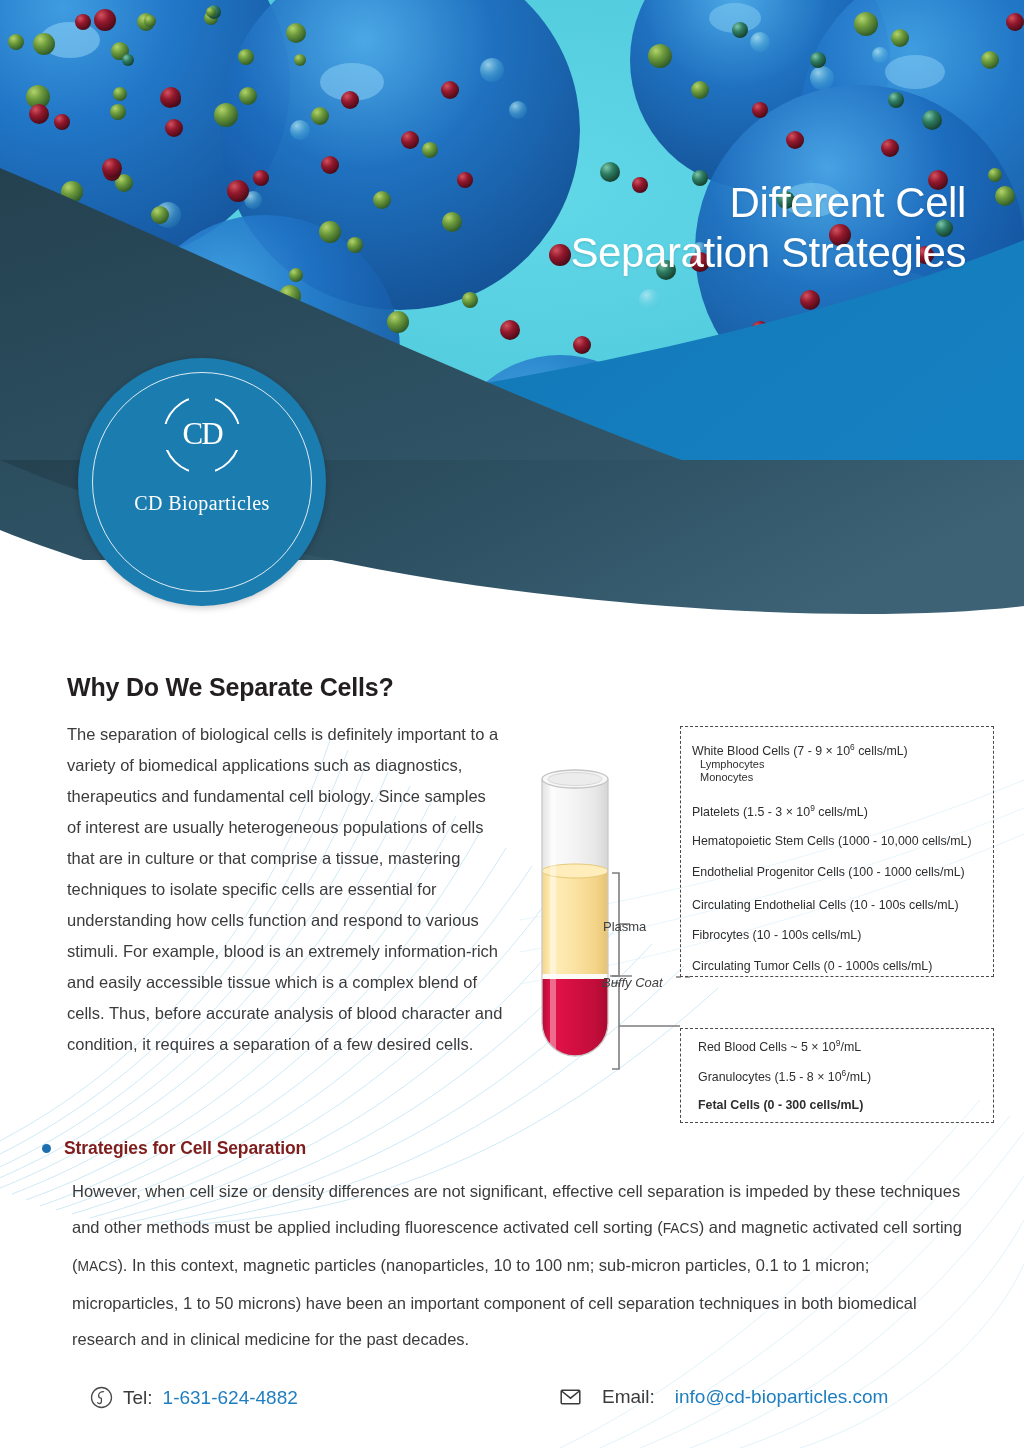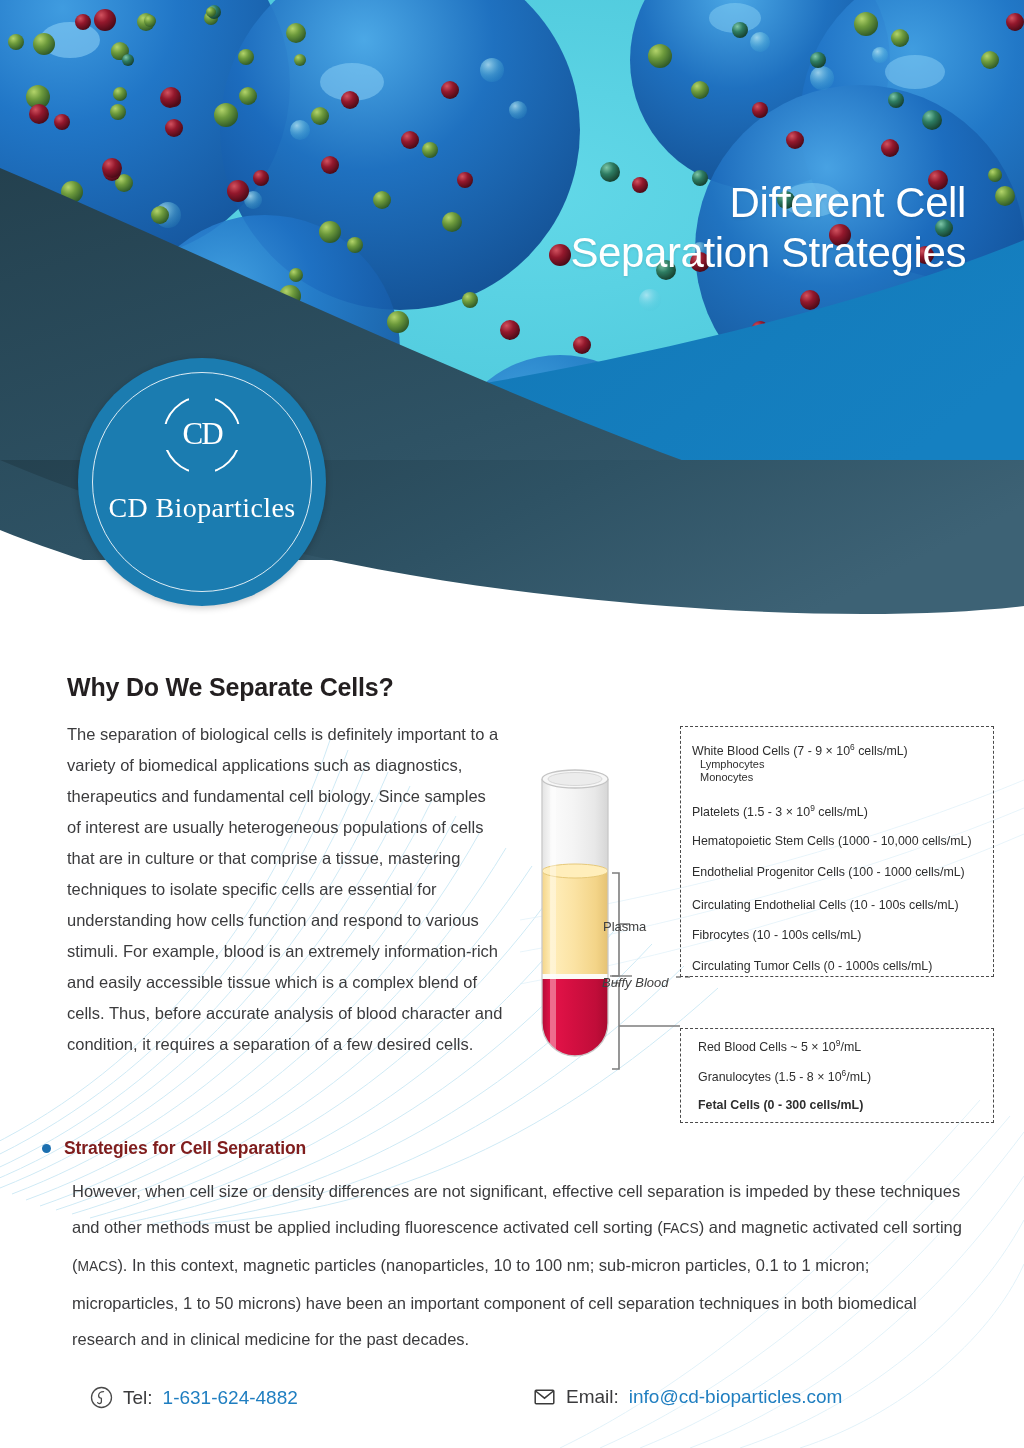--- a/index.html
+++ b/index.html
@@ -81,21 +81,21 @@
     font-size: 31px;
     color: #ffffff;
     letter-spacing: -2px;
     z-index: 2;
   }
   #logo .brand {
     position: absolute;
     left: 0; right: 0; top: 134px;
     text-align: center;
     font-family: "Liberation Serif", serif;
-    font-size: 28px;
+    font-size: 20px;
     color: #ffffff;
     letter-spacing: .4px;
   }
 
   
   #hero-title {
     position: absolute;
     right: 58px; top: 178px;
     text-align: right;
     color: #ffffff;
@@ -213,21 +213,21 @@
   #footer { position: absolute; left: 0; top: 1380px; width: 1024px; height: 68px; z-index: 4; }
   .foot-item {
     position: absolute;
     display: flex;
     align-items: center;
     gap: 10px;
     font-size: 19px;
     color: #3b3b3d;
   }
   #foot-tel   { left: 90px;  top: 6px; }
-  #foot-email { left: 533px; top: 6px; }
+  #foot-email { left: 559px; top: 6px; gap: 20px; }
   .foot-val { color: #1f7ec0; }
   .foot-icon { flex: 0 0 auto; display: block; }
 </style>
 </head>
 <body>
 
 <div id="hero">
 
   <div id="hero-bg">
     <svg id="hero-svg" width="1024" height="560" viewBox="0 0 1024 560">
@@ -550,21 +550,21 @@
       <line x1="99" y1="163" x2="110" y2="163" stroke="#7d7d7d" stroke-width="1.6"></line>
 
       <line x1="90" y1="215" x2="112" y2="215" stroke="#7d7d7d" stroke-width="1.4"></line>
 
       <path d="M 92,222 L 99,222 L 99,308 L 92,308" fill="none" stroke="#7d7d7d" stroke-width="1.6"></path>
       <line x1="99" y1="265" x2="160" y2="265" stroke="#7d7d7d" stroke-width="1.4"></line>
     </svg>
   </div>
 
   <div class="diag-label" id="label-plasma">Plasma</div>
-  <div class="diag-label" id="label-buffy">Buffy Blood</div>
+  <div class="diag-label" id="label-buffy">Buffy Coat</div>
 
   <svg style="position:absolute;left:676px;top:955px;" width="14" height="12" viewBox="0 0 14 12">
     <line x1="0" y1="6" x2="14" y2="6" stroke="#7d7d7d" stroke-width="1.3" stroke-dasharray="5,4"></line>
   </svg>
 
   <div class="dash-box" id="box-top"></div>
   <div class="dash-box" id="box-bottom"></div>
 
   <div class="cell-line" style="left:692px; top:726px;">
     <span>White Blood Cells (7 - 9 × 10</span><sup>6</sup><span> cells/mL)</span>

